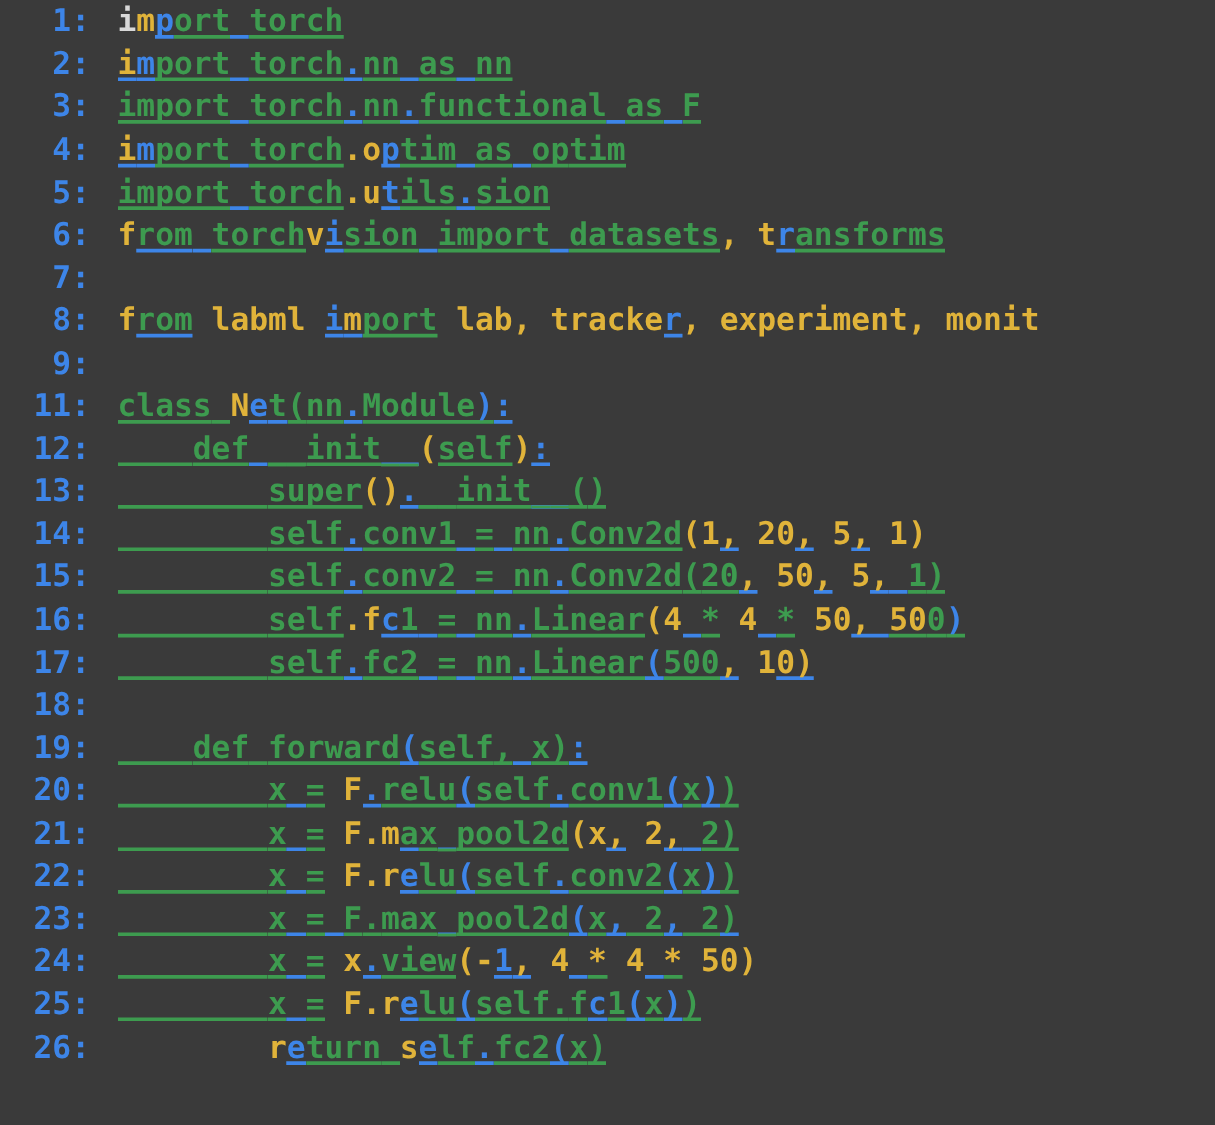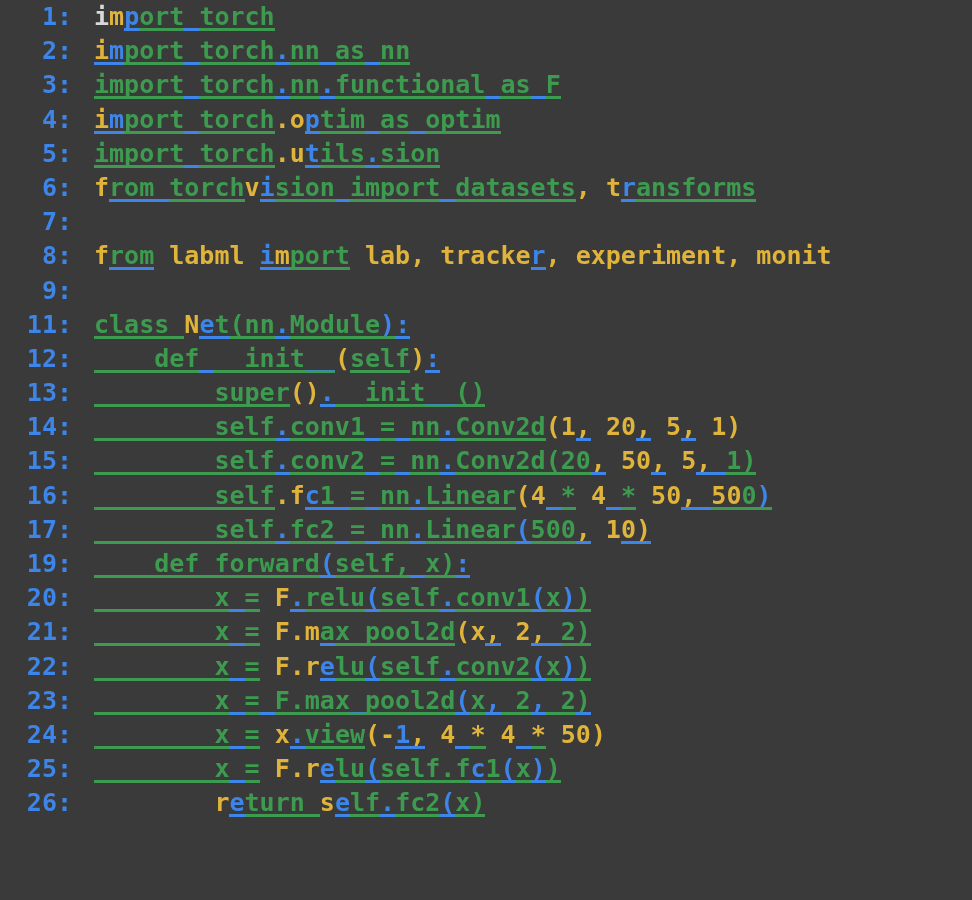--- a/index.html
+++ b/index.html
@@ -72,20 +72,21 @@
     <div class="code-line"><span class="line-no">7:</span><span class="line-code"></span></div>
     <div class="code-line"><span class="line-no">8:</span><span class="line-code"><span class="fg-y u-n">f</span><span class="fg-g u-b">rom</span><span class="fg-y u-n"> labml </span><span class="fg-b u-b">i</span><span class="fg-y u-b">m</span><span class="fg-g u-g">port</span><span class="fg-y u-n"> lab, tracke</span><span class="fg-b u-b">r</span><span class="fg-y u-n">, experiment, monit</span></span></div>
     <div class="code-line"><span class="line-no">9:</span><span class="line-code"></span></div>
     <div class="code-line"><span class="line-no">11:</span><span class="line-code"><span class="fg-g u-g">class</span><span class="fg-g u-g"> </span><span class="fg-y u-n">N</span><span class="fg-b u-b">e</span><span class="fg-g u-b">t</span><span class="fg-g u-g">(</span><span class="fg-g u-g">nn</span><span class="fg-b u-b">.</span><span class="fg-g u-g">Module</span><span class="fg-b u-g">)</span><span class="fg-b u-b">:</span></span></div>
     <div class="code-line"><span class="line-no">12:</span><span class="line-code"><span class="fg-g u-g">    </span><span class="fg-g u-g">def</span><span class="fg-g u-b"> </span><span class="fg-g u-g">__</span><span class="fg-g u-g">init</span><span class="fg-g u-b">__</span><span class="fg-y u-n">(</span><span class="fg-g u-g">self</span><span class="fg-y u-n">)</span><span class="fg-b u-b">:</span></span></div>
     <div class="code-line"><span class="line-no">13:</span><span class="line-code"><span class="fg-g u-g">        </span><span class="fg-g u-g">super</span><span class="fg-y u-n">(</span><span class="fg-y u-n">)</span><span class="fg-b u-b">.</span><span class="fg-g u-g">__</span><span class="fg-g u-g">init</span><span class="fg-g u-b">__</span><span class="fg-g u-g">(</span><span class="fg-g u-g">)</span></span></div>
     <div class="code-line"><span class="line-no">14:</span><span class="line-code"><span class="fg-g u-g">        </span><span class="fg-g u-g">self</span><span class="fg-b u-b">.</span><span class="fg-g u-g">conv1</span><span class="fg-g u-b"> </span><span class="fg-g u-g">=</span><span class="fg-g u-b"> </span><span class="fg-g u-g">nn</span><span class="fg-b u-b">.</span><span class="fg-g u-g">Conv2d</span><span class="fg-y u-n">(</span><span class="fg-y u-n">1</span><span class="fg-y u-b">,</span><span class="fg-y u-n"> 20</span><span class="fg-y u-b">,</span><span class="fg-y u-n"> 5</span><span class="fg-y u-b">,</span><span class="fg-y u-n"> 1)</span></span></div>
     <div class="code-line"><span class="line-no">15:</span><span class="line-code"><span class="fg-g u-g">        </span><span class="fg-g u-g">self</span><span class="fg-b u-b">.</span><span class="fg-g u-g">conv2</span><span class="fg-g u-b"> </span><span class="fg-g u-g">=</span><span class="fg-g u-b"> </span><span class="fg-g u-g">nn</span><span class="fg-b u-b">.</span><span class="fg-g u-g">Conv2d</span><span class="fg-g u-g">(</span><span class="fg-g u-g">20</span><span class="fg-y u-b">,</span><span class="fg-y u-n"> 50</span><span class="fg-y u-b">,</span><span class="fg-y u-n"> 5</span><span class="fg-y u-b">,</span><span class="fg-y u-b"> </span><span class="fg-g u-g">1</span><span class="fg-g u-g">)</span></span></div>
     <div class="code-line"><span class="line-no">16:</span><span class="line-code"><span class="fg-g u-g">        </span><span class="fg-g u-g">self</span><span class="fg-y u-n">.</span><span class="fg-y u-n">f</span><span class="fg-b u-b">c</span><span class="fg-g u-b">1</span><span class="fg-g u-b"> </span><span class="fg-g u-g">=</span><span class="fg-g u-b"> </span><span class="fg-g u-g">nn</span><span class="fg-b u-b">.</span><span class="fg-g u-g">Linear</span><span class="fg-y u-n">(</span><span class="fg-y u-n">4</span><span class="fg-y u-b"> </span><span class="fg-g u-g">*</span><span class="fg-y u-n"> </span><span class="fg-y u-n">4</span><span class="fg-y u-b"> </span><span class="fg-g u-g">*</span><span class="fg-y u-n"> 50</span><span class="fg-y u-b">,</span><span class="fg-y u-b"> </span><span class="fg-y u-g">50</span><span class="fg-g u-g">0</span><span class="fg-b u-g">)</span></span></div>
     <div class="code-line"><span class="line-no">17:</span><span class="line-code"><span class="fg-g u-g">        </span><span class="fg-g u-g">self</span><span class="fg-b u-b">.</span><span class="fg-g u-g">fc2</span><span class="fg-g u-b"> </span><span class="fg-g u-g">=</span><span class="fg-g u-b"> </span><span class="fg-g u-g">nn</span><span class="fg-b u-b">.</span><span class="fg-g u-g">Linear</span><span class="fg-b u-b">(</span><span class="fg-g u-g">500</span><span class="fg-y u-b">,</span><span class="fg-y u-n"> 1</span><span class="fg-y u-b">0</span><span class="fg-y u-b">)</span></span></div>
+    <div class="code-line"><span class="line-no">18:</span><span class="line-code"></span></div>
     <div class="code-line"><span class="line-no">19:</span><span class="line-code"><span class="fg-g u-g">    </span><span class="fg-g u-g">def</span><span class="fg-g u-g"> </span><span class="fg-g u-g">forward</span><span class="fg-b u-b">(</span><span class="fg-g u-g">self</span><span class="fg-g u-g">,</span><span class="fg-g u-b"> </span><span class="fg-g u-g">x</span><span class="fg-g u-g">)</span><span class="fg-b u-b">:</span></span></div>
     <div class="code-line"><span class="line-no">20:</span><span class="line-code"><span class="fg-g u-g">        </span><span class="fg-g u-g">x</span><span class="fg-g u-b"> </span><span class="fg-g u-g">=</span><span class="fg-g u-n"> </span><span class="fg-y u-n">F</span><span class="fg-b u-b">.</span><span class="fg-g u-g">relu</span><span class="fg-b u-b">(</span><span class="fg-g u-g">self</span><span class="fg-b u-b">.</span><span class="fg-g u-g">conv1</span><span class="fg-b u-b">(</span><span class="fg-g u-g">x</span><span class="fg-b u-b">)</span><span class="fg-g u-g">)</span></span></div>
     <div class="code-line"><span class="line-no">21:</span><span class="line-code"><span class="fg-g u-g">        </span><span class="fg-g u-g">x</span><span class="fg-g u-b"> </span><span class="fg-g u-g">=</span><span class="fg-g u-n"> </span><span class="fg-y u-n">F</span><span class="fg-y u-n">.</span><span class="fg-y u-n">m</span><span class="fg-g u-b">a</span><span class="fg-g u-g">x</span><span class="fg-g u-b">_</span><span class="fg-g u-g">pool2d</span><span class="fg-y u-n">(</span><span class="fg-y u-n">x</span><span class="fg-y u-b">,</span><span class="fg-y u-n"> 2</span><span class="fg-y u-b">,</span><span class="fg-y u-b"> </span><span class="fg-g u-g">2</span><span class="fg-g u-g">)</span></span></div>
     <div class="code-line"><span class="line-no">22:</span><span class="line-code"><span class="fg-g u-g">        </span><span class="fg-g u-g">x</span><span class="fg-g u-b"> </span><span class="fg-g u-g">=</span><span class="fg-g u-n"> </span><span class="fg-y u-n">F</span><span class="fg-y u-n">.</span><span class="fg-y u-n">r</span><span class="fg-b u-b">e</span><span class="fg-g u-g">lu</span><span class="fg-b u-b">(</span><span class="fg-g u-g">self</span><span class="fg-b u-b">.</span><span class="fg-g u-g">conv2</span><span class="fg-b u-b">(</span><span class="fg-g u-g">x</span><span class="fg-b u-b">)</span><span class="fg-g u-g">)</span></span></div>
     <div class="code-line"><span class="line-no">23:</span><span class="line-code"><span class="fg-g u-g">        </span><span class="fg-g u-g">x</span><span class="fg-g u-b"> </span><span class="fg-g u-g">=</span><span class="fg-g u-b"> </span><span class="fg-g u-g">F</span><span class="fg-g u-g">.</span><span class="fg-g u-g">max</span><span class="fg-g u-b">_</span><span class="fg-g u-g">pool2d</span><span class="fg-b u-b">(</span><span class="fg-g u-g">x</span><span class="fg-b u-b">,</span><span class="fg-g u-g"> 2</span><span class="fg-b u-b">,</span><span class="fg-g u-g"> 2</span><span class="fg-g u-b">)</span></span></div>
     <div class="code-line"><span class="line-no">24:</span><span class="line-code"><span class="fg-g u-g">        </span><span class="fg-g u-g">x</span><span class="fg-g u-b"> </span><span class="fg-g u-g">=</span><span class="fg-g u-n"> </span><span class="fg-y u-n">x</span><span class="fg-b u-b">.</span><span class="fg-g u-g">view</span><span class="fg-y u-n">(</span><span class="fg-y u-n">-</span><span class="fg-b u-b">1</span><span class="fg-y u-b">,</span><span class="fg-y u-n"> 4</span><span class="fg-y u-b"> </span><span class="fg-y u-g">*</span><span class="fg-y u-n"> 4</span><span class="fg-y u-b"> </span><span class="fg-y u-g">*</span><span class="fg-y u-n"> 50)</span></span></div>
     <div class="code-line"><span class="line-no">25:</span><span class="line-code"><span class="fg-g u-g">        </span><span class="fg-g u-g">x</span><span class="fg-g u-b"> </span><span class="fg-g u-g">=</span><span class="fg-g u-n"> </span><span class="fg-y u-n">F</span><span class="fg-y u-n">.</span><span class="fg-y u-n">r</span><span class="fg-b u-b">e</span><span class="fg-g u-g">lu</span><span class="fg-b u-b">(</span><span class="fg-g u-g">self</span><span class="fg-g u-g">.</span><span class="fg-g u-g">f</span><span class="fg-b u-b">c</span><span class="fg-g u-g">1</span><span class="fg-b u-b">(</span><span class="fg-g u-g">x</span><span class="fg-b u-b">)</span><span class="fg-g u-g">)</span></span></div>
     <div class="code-line"><span class="line-no">26:</span><span class="line-code"><span class="fg-g u-n">        </span><span class="fg-y u-n">r</span><span class="fg-b u-b">e</span><span class="fg-g u-g">turn</span><span class="fg-g u-g"> </span><span class="fg-y u-n">s</span><span class="fg-b u-b">e</span><span class="fg-g u-g">lf</span><span class="fg-b u-b">.</span><span class="fg-g u-g">fc2</span><span class="fg-b u-b">(</span><span class="fg-g u-g">x</span><span class="fg-g u-g">)</span></span></div>
   </div>
 

